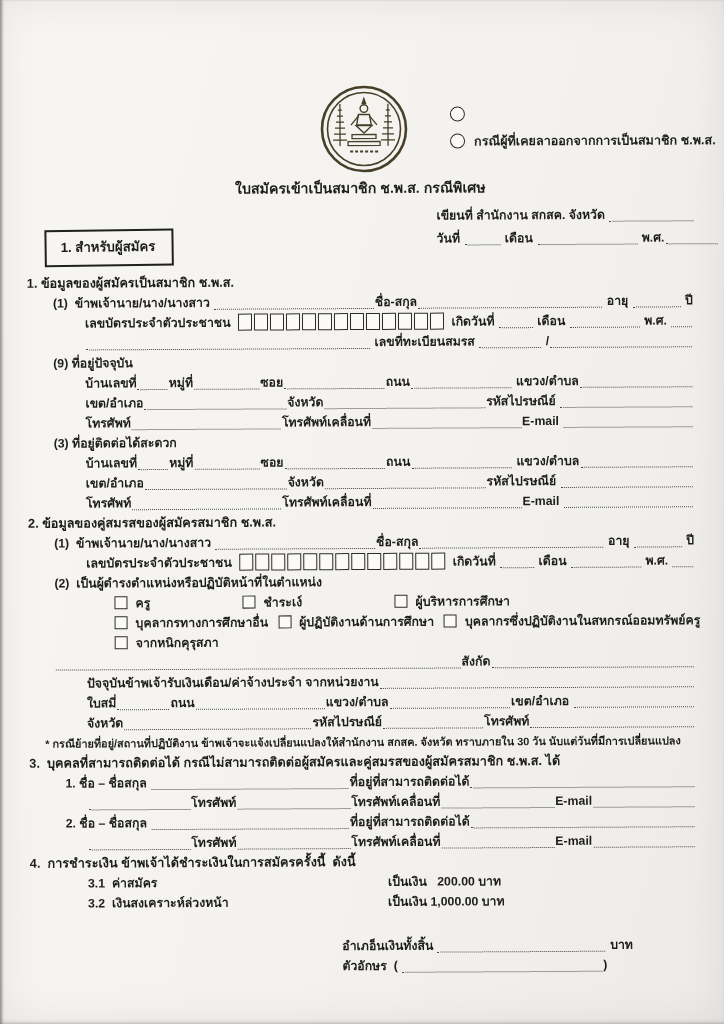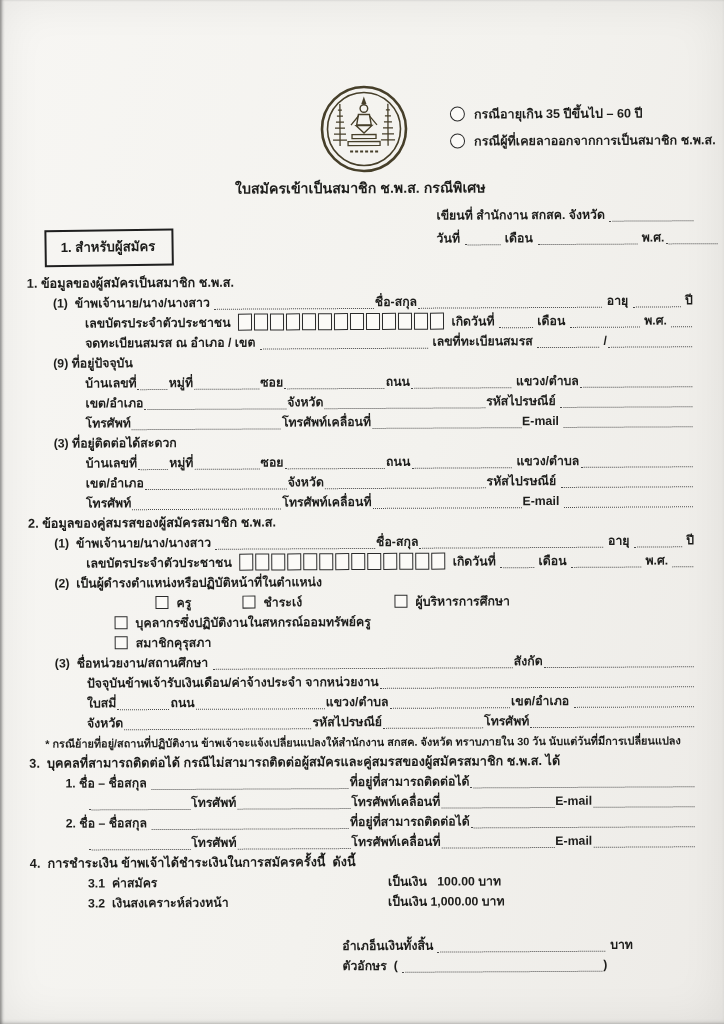--- a/index.html
+++ b/index.html
@@ -69,21 +69,20 @@
       <g stroke="#463f2a" stroke-width="1.3" fill="none">
         <path d="M69 62 V20"></path>
         <path d="M62 56 h14 M63 50 h12 M64 44 h10 M65 38 h8 M66 32 h6 M67 26 h4"></path>
       </g>
       <path d="M31 67.5 h28" stroke="#463f2a" stroke-width="2" stroke-dasharray="3 2" fill="none"></path>
     </svg>
 
     <div class="radios">
       <div class="radio-row">
         <span class="rcircle"></span>
-        <span class="radio-label">กรณีอายุเกิน 35 ปีขึ้นไป – 60 ปี</span>
       </div>
       <div class="radio-row">
         <span class="rcircle"></span>
         <span class="radio-label">กรณีผู้ที่เคยลาออกจากการเป็นสมาชิก ช.พ.ส.</span>
       </div>
     </div>
 
     <div class="title">ใบสมัครเข้าเป็นสมาชิก ช.พ.ส. กรณีพิเศษ</div>
 
     <div class="written-at">
@@ -135,21 +134,20 @@
             <span class="idbox"></span>
           </span>
           <span class="lb"> เกิดวันที่ </span>
           <span class="dots" style="width: 34px;"></span>
           <span class="lb"> เดือน </span>
           <span class="dots" style="width: 70px;"></span>
           <span class="lb"> พ.ศ. </span>
           <span class="dots" style="flex-grow: 1;"></span>
         </div>
         <div class="row ind2">
-          <span class="lb">จดทะเบียนสมรส ณ อำเภอ / เขต </span>
           <span class="dots" style="flex-grow: 2;"></span>
           <span class="lb"> เลขที่ทะเบียนสมรส </span>
           <span class="dots" style="width: 62px;"></span>
           <span class="lb"> /</span>
           <span class="dots" style="flex-grow: 1;"></span>
         </div>
         <div class="row ind1">
           <span class="lb">(9) ที่อยู่ปัจจุบัน</span>
         </div>
         <div class="row ind2">
@@ -244,47 +242,54 @@
           <span class="dots" style="width: 34px;"></span>
           <span class="lb"> เดือน </span>
           <span class="dots" style="width: 70px;"></span>
           <span class="lb"> พ.ศ. </span>
           <span class="dots" style="flex-grow: 1;"></span>
         </div>
         <div class="row ind1">
           <span class="lb">(2)  เป็นผู้ดำรงตำแหน่งหรือปฏิบัติหน้าที่ในตำแหน่ง</span>
         </div>
         <div class="row ind3">
-          <span class="cbitem" style="width: 118px; justify-content: center;">
+          <span class="cbitem" style="width: 118px;">
             <span class="cbox"></span>
             <span class="lb">ครู</span>
           </span>
           <span class="cbitem" style="width: 142px;">
             <span class="cbox"></span>
             <span class="lb">ชำระเง์</span>
           </span>
           <span class="cbitem">
             <span class="cbox"></span>
             <span class="lb">ผู้บริหารการศึกษา</span>
           </span>
         </div>
         <div class="row ind3">
           <span class="cbitem">
             <span class="cbox"></span>
+            <span class="lb">บุคลากรทางการศึกษาอื่น</span>
+          </span>
+          <span class="cbitem">
+            <span class="cbox"></span>
+            <span class="lb">ผู้ปฏิบัติงานด้านการศึกษา</span>
+          </span>
+          <span class="cbitem">
+            <span class="cbox"></span>
             <span class="lb">บุคลากรซึ่งปฏิบัติงานในสหกรณ์ออมทรัพย์ครู</span>
           </span>
         </div>
         <div class="row ind3">
           <span class="cbitem">
             <span class="cbox"></span>
-            <span class="lb">สมาชิกคุรุสภา</span>
-          </span>
-        </div>
-        <div class="row ind1">
-          <span class="lb">(3)  ชื่อหน่วยงาน/สถานศึกษา </span>
+            <span class="lb">จากหนิกคุรุสภา</span>
+          </span>
+        </div>
+        <div class="row ind1">
           <span class="dots" style="flex-grow: 2.4;"></span>
           <span class="lb">สังกัด</span>
           <span class="dots" style="flex-grow: 1.2;"></span>
         </div>
         <div class="row ind2">
           <span class="lb">ปัจจุบันข้าพเจ้ารับเงินเดือน/ค่าจ้างประจำ จากหน่วยงาน</span>
           <span class="dots" style="flex-grow: 1;"></span>
         </div>
         <div class="row ind2">
           <span class="lb">ใบสมี่</span>
@@ -338,21 +343,21 @@
           <span class="lb">โทรศัพท์เคลื่อนที่</span>
           <span class="dots" style="flex-grow: 1;"></span>
           <span class="lb">E-mail</span>
           <span class="dots" style="flex-grow: 0.9;"></span>
         </div>
         <div class="row heading">
           <span class="lb">4.  การชำระเงิน ข้าพเจ้าได้ชำระเงินในการสมัครครั้งนี้  ดังนี้</span>
         </div>
         <div class="row pay">
           <span class="lb" style="width: 300px;">3.1  ค่าสมัคร</span>
-          <span class="lb">เป็นเงิน   100.00 บาท</span>
+          <span class="lb">เป็นเงิน   200.00 บาท</span>
         </div>
         <div class="row pay">
           <span class="lb" style="width: 300px;">3.2  เงินสงเคราะห์ล่วงหน้า</span>
           <span class="lb">เป็นเงิน 1,000.00 บาท</span>
         </div>
         <div class="row gap"></div>
         <div class="row total">
           <span class="lb">อำเภอ็นเงินทั้งสิ้น </span>
           <span class="dots" style="width: 168px;"></span>
           <span class="lb"> บาท</span>

